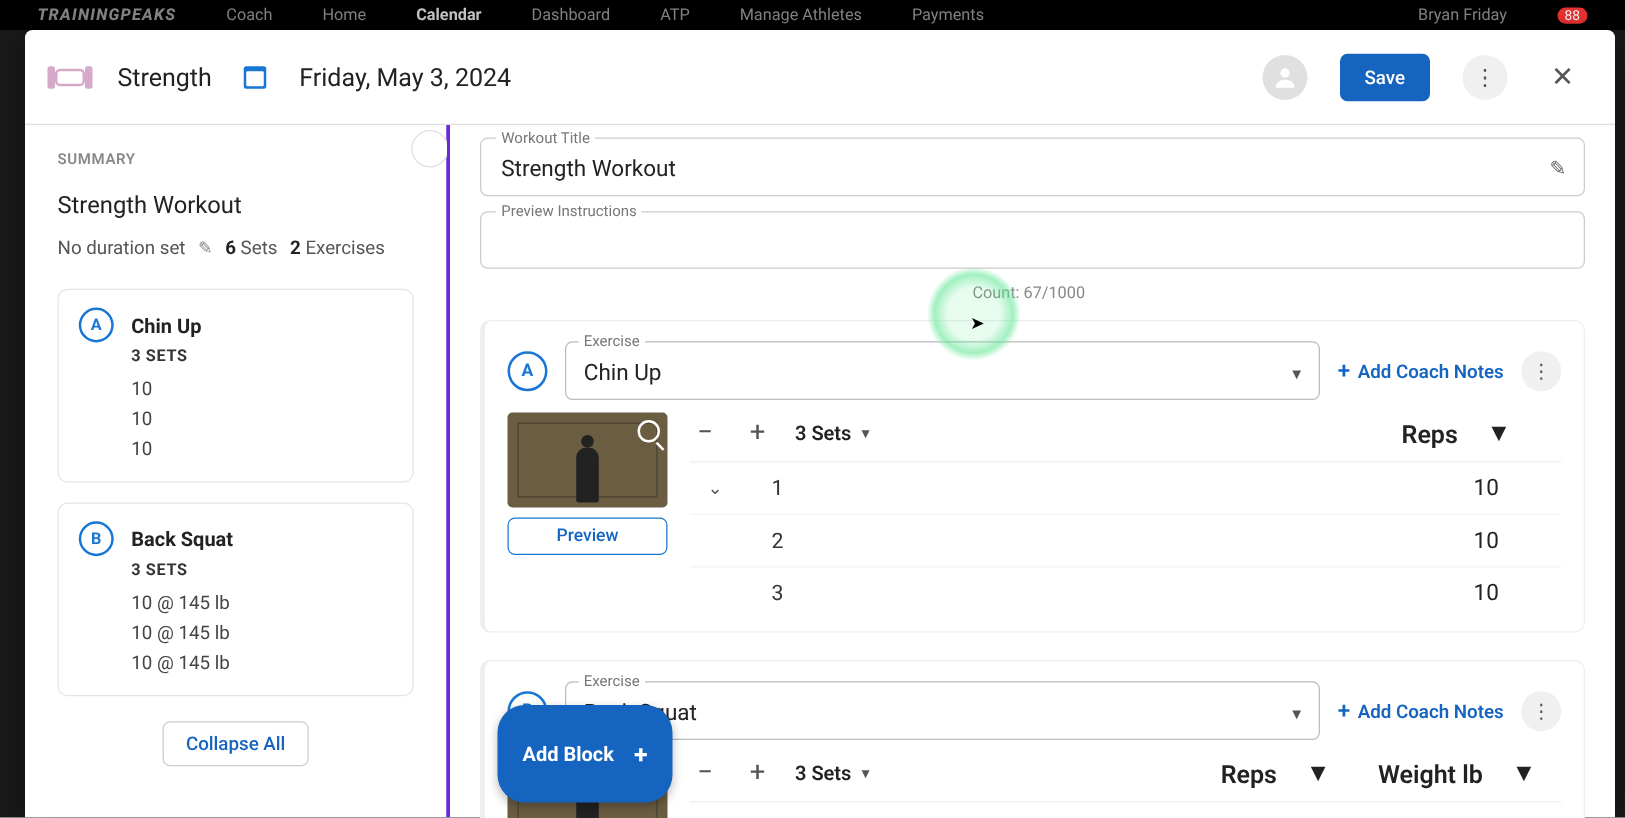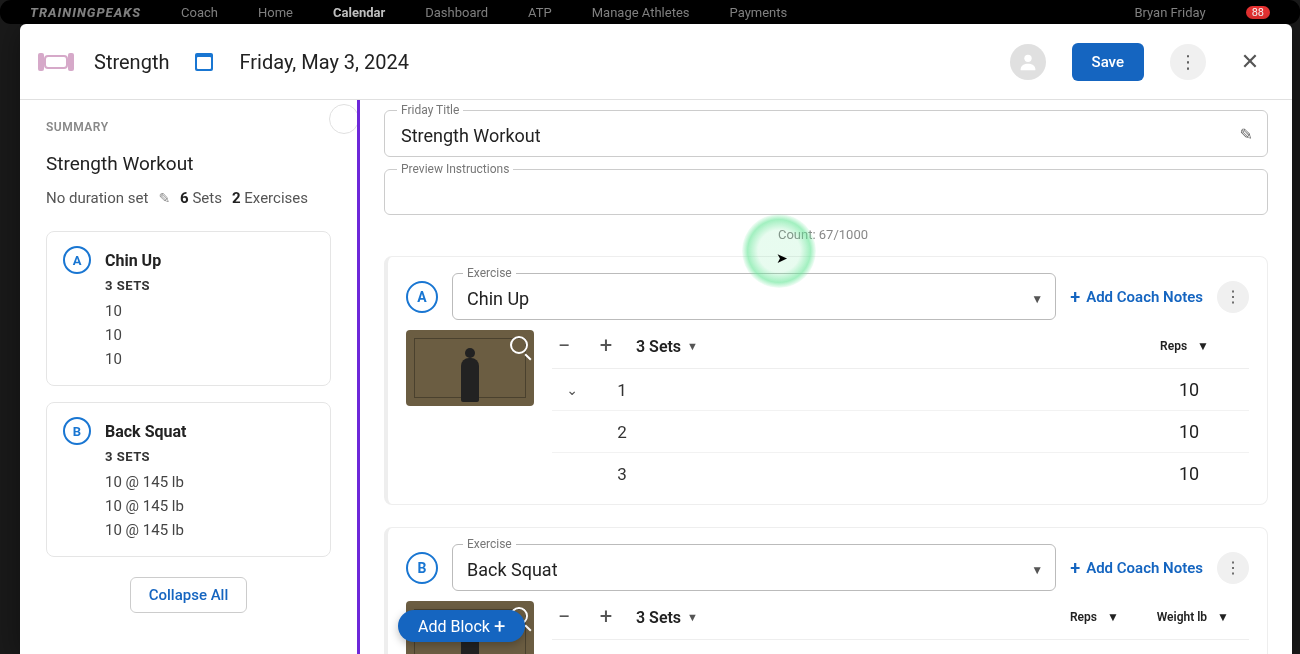--- a/index.html
+++ b/index.html
@@ -1,19 +1,19 @@
 <!DOCTYPE html>
 <html><head>
 <meta charset="utf-8">
 <style>
   * { box-sizing: border-box; margin: 0; padding: 0; font-family: -apple-system, BlinkMacSystemFont, "Segoe UI", Roboto, sans-serif; }
   body { width: 1300px; height: 654px; overflow: hidden; background: #1a1a1a; position: relative; }
 
   
-  .topnav { position: absolute; top: 0; left: 0; right: 0; height: 24px; background: #000; color: #888; display: flex; align-items: center; padding: 0 30px; font-size: 13px; gap: 40px; border-radius: 11px; }
+  .topnav { position: absolute; top: 0; left: 0; right: 0; height: 24px; background: #000; color: #888; display: flex; align-items: center; padding: 0 30px; font-size: 13px; gap: 40px; }
   .topnav .brand { font-weight: 800; font-style: italic; letter-spacing: 1px; }
   .topnav .spacer { flex: 1; }
   .topnav .badge { background: #e33; color:#fff; border-radius: 8px; padding: 0 6px; font-size: 11px; }
 
   .modal { position: absolute; top: 24px; left: 20px; right: 8px; bottom: 0; background: #fff; border-radius: 6px 6px 0 0; box-shadow: 0 4px 30px rgba(0,0,0,.4); display: flex; flex-direction: column; overflow: hidden; }
 
   
   .modal-header { height: 76px; border-bottom: 1px solid #e0e0e0; display: flex; align-items: center; padding: 0 24px; gap: 26px; flex-shrink: 0; }
   .dumbbell-icon { width: 24px; height: 14px; border: 2px solid #d6a9c9; border-radius: 4px; position: relative; }
   .dumbbell-icon::before, .dumbbell-icon::after { content:''; position:absolute; top:-4px; bottom:-4px; width:6px; background:#d6a9c9; border-radius:2px; }
@@ -75,36 +75,36 @@
   .thumb .person::before { content:''; position:absolute; top:-10px; left:4px; width:10px; height:10px; background:#222; border-radius:50%; }
   .thumb .mag { position:absolute; top:6px; right:6px; width:18px; height:18px; border:2px solid #fff; border-radius:50%; }
   .thumb .mag::after { content:''; position:absolute; bottom:-6px; right:-6px; width:8px; height:2px; background:#fff; transform:rotate(45deg); }
   .preview-btn { width:128px; margin-top:8px; border:1px solid #1976d2; color:#1565c0; background:#fff; border-radius:6px; padding:6px 0; font-size:14px; font-weight:500; cursor:pointer; }
 
   .sets-col { flex:1; }
   .sets-header { display:flex; align-items:center; gap:18px; padding:4px 0 10px; border-bottom:1px solid #eee; }
   .minus-btn, .plus-btn { width:24px; height:24px; border:none; background:none; font-size:22px; color:#555; cursor:pointer; line-height:1; }
   .sets-count { font-size:16px; font-weight:600; color:#222; display:flex; align-items:center; gap:6px; }
   .sets-count .caret { font-size:11px; color:#555; }
-  .col-head { font-size:12px; font-weight:600; color:#222; display:flex; align-items:center; gap:10px; }
+  .col-head { font-size:20px; font-weight:600; color:#222; display:flex; align-items:center; gap:23px; }
   .sets-header .push { flex:1; }
   .sets-header .reps-head { margin-right:40px; }
 
   .set-row { display:flex; align-items:center; padding:10px 0; border-bottom:1px solid #f2f2f2; }
   .set-row .chev { width:40px; color:#555; font-size:14px; text-align:center; }
   .set-row .idx { width:60px; text-align:center; font-size:17px; color:#333; }
   .set-row .push { flex:1; }
   .set-row .val { width:120px; text-align:center; font-size:18px; color:#222; }
 
   
   .sets-header.two .reps-head { margin-right:20px; }
   .sets-header.two .weight-head { margin-right:20px; }
 
   
-  .add-block-btn { position:absolute; left:378px; bottom:12px; background:#1565c0; color:#fff; border:none; border-radius:22px; padding:4px 20px; font-size:16px; font-weight:400; display:flex; align-items:center; gap:4px; cursor:pointer; box-shadow:0 3px 8px rgba(0,0,0,.25); }
+  .add-block-btn { position:absolute; left:378px; bottom:12px; background:#1565c0; color:#fff; border:none; border-radius:22px; padding:27px 20px; font-size:16px; font-weight:700; display:flex; align-items:center; gap:16px; cursor:pointer; box-shadow:0 3px 8px rgba(0,0,0,.25); }
 
   
   .cursor-ring { position:absolute; left:722px; top:190px; width:74px; height:74px; border-radius:50%; background: radial-gradient(circle, rgba(100,230,150,.15) 40%, rgba(100,230,150,.6) 60%, rgba(100,230,150,0) 72%); pointer-events:none; }
   .cursor-ptr { position:absolute; left:756px; top:226px; font-size:14px; color:#000; pointer-events:none; }
 </style>
 </head>
 <body>
 
 <div class="topnav">
   <span class="brand">TRAININGPEAKS</span>
@@ -177,21 +177,21 @@
           <div>10 @ 145 lb</div>
         </div>
       </div>
 
       <button class="collapse-btn">Collapse All</button>
     </div>
 
     <div class="main">
 
       <div class="fieldset">
-        <span class="fieldset-label">Friday Title</span>
+        <span class="fieldset-label">Workout Title</span>
         <input class="fieldset-input" value="Strength Workout" style="">
         <span class="pencil-right">✎</span>
       </div>
 
       <div class="fieldset" style="padding-bottom:30px">
         <span class="fieldset-label">Preview Instructions</span>
       </div>
       <div class="count">Count: 67/1000</div>
 
       <div class="exercise-block">
@@ -209,20 +209,21 @@
           <span class="block-menu">⋮</span>
         </div>
 
         <div class="ex-body">
           <div class="thumb-col">
             <div class="thumb">
               <div class="bars"></div>
                 <div class="person"></div>
                 <div class="mag"></div>
             </div>
+            <button class="preview-btn">Preview</button>
           </div>
           <div class="sets-col">
             <div class="sets-header">
               <button class="minus-btn">−</button>
               <button class="plus-btn">+</button>
               <span class="sets-count">
                 <span>3 Sets</span>
                 <span class="caret">▼</span>
               </span>
               <span class="push"></span>

